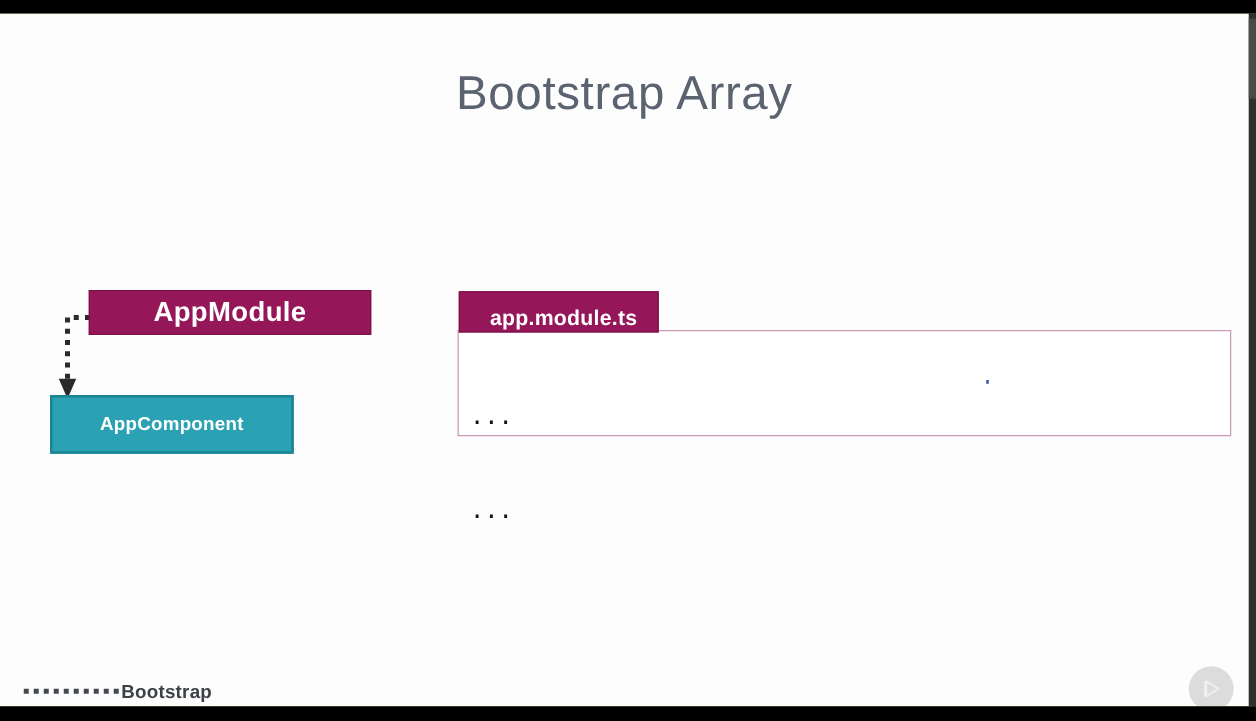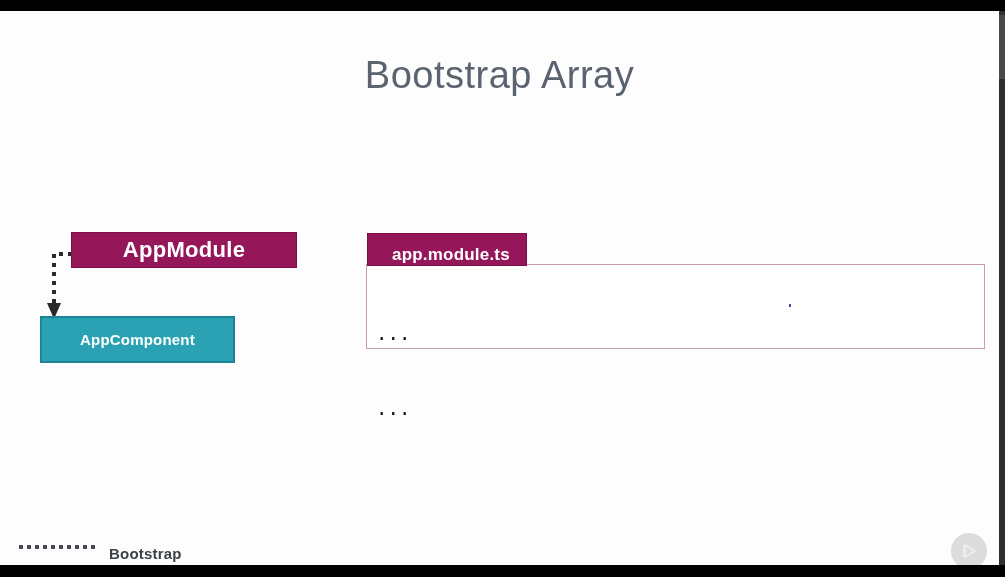--- a/index.html
+++ b/index.html
@@ -153,22 +153,22 @@
     left: 789px; top: 293px;
     width: 2px; height: 3px;
     background: #3b4fa8;
   }
 
   
   .footer {
     position: absolute;
     left: 19px; top: 534px;
     display: flex;
-    align-items: flex-start;
-    gap: 14px;
+    align-items: center;
+    gap: 2px;
   }
   .dotline {
     display: flex;
     gap: 4px;
     align-items: center;
     margin-bottom: 1px;
   }
   .dotline i {
     display: block;
     width: 4px; height: 4px;

